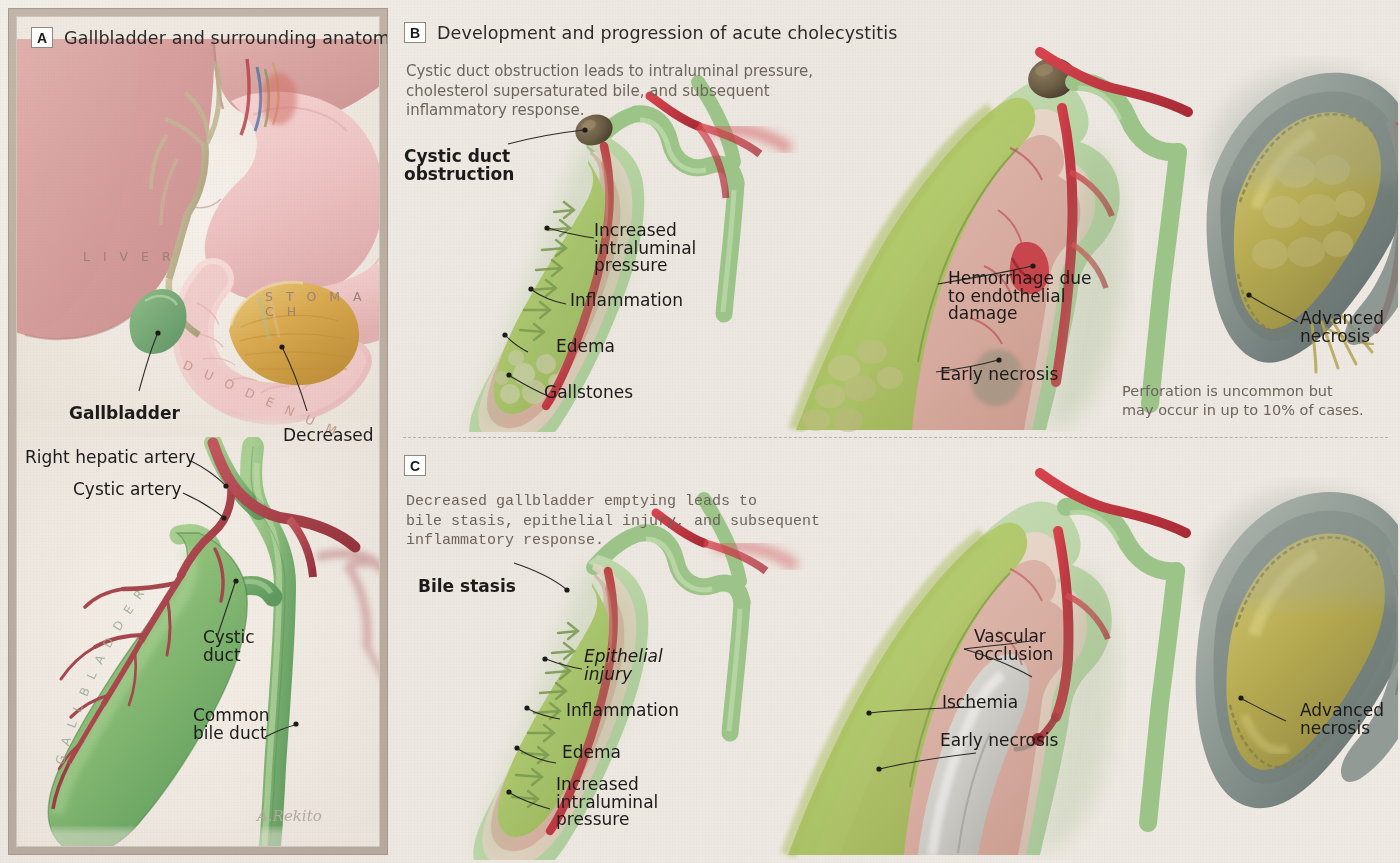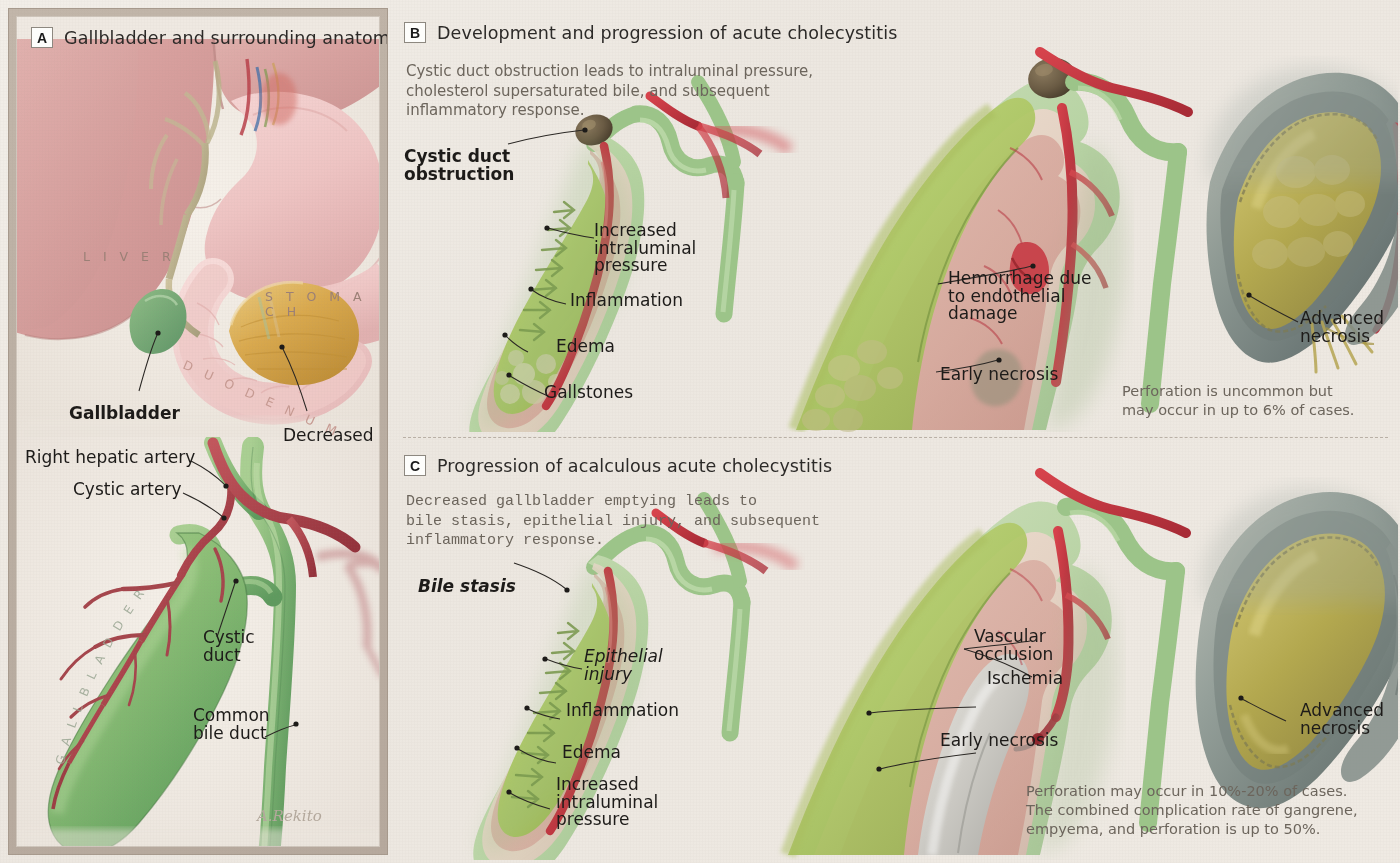--- a/index.html
+++ b/index.html
@@ -596,27 +596,26 @@
   <span class="lbl" style="left:570px;top:292px;">Inflammation</span>
   <span class="lbl" style="left:556px;top:338px;">Edema</span>
   <span class="lbl" style="left:524px;top:384px;margin-left:20px;">Gallstones</span>
   <span class="lbl" style="left:948px;top:270px;">Hemorrhage due
 to endothelial
 damage</span>
   <span class="lbl" style="left:940px;top:366px;">Early necrosis</span>
   <span class="lbl" style="left:1300px;top:310px;">Advanced
 necrosis</span>
   <div class="note" style="left:1122px;top:382px;white-space:pre-line;">Perforation is uncommon but
-may occur in up to 6% of cases.</div>
+may occur in up to 10% of cases.</div>
 
   <div class="divider"></div>
 
   <div class="phead" style="left:404px;top:455px;">
     <span class="badge">C</span>
-    <span class="ttl">Progression of acalculous acute cholecystitis</span>
   </div>
   <div class="intro" style="left:406px;top:492px;white-space:pre-line;font-family:Liberation Mono, monospace;">Decreased gallbladder emptying leads to
 bile stasis, epithelial injury, and subsequent
 inflammatory response.</div>
 
   <svg width="1000" height="405" viewBox="0 0 1000 405" style="position:absolute;left:398px;top:455px;z-index:20;">
     <defs>
       <linearGradient id="cWallOuter" x1="0" y1="0" x2="1" y2="1">
         <stop offset="0%" stop-color="#d3e2c0"></stop>
           <stop offset="50%" stop-color="#b9d4a5"></stop>
@@ -781,32 +780,29 @@
     <path class="leader" d="M566 194 C600 190 620 188 632 186"></path>
     <path class="leader" d="M566 194 C600 204 620 214 634 222"></path>
     <path class="leader" d="M578 252 C512 254 488 256 472 258"></path>
     <circle class="dotp" cx="471" cy="258" r="2.6"></circle>
     <path class="leader" d="M578 298 C528 304 498 310 482 314"></path>
     <circle class="dotp" cx="481" cy="314" r="2.6"></circle>
     <path class="leader" d="M888 266 C866 256 852 248 844 244"></path>
     <circle class="dotp" cx="843" cy="243" r="2.6"></circle>
   </svg>
 
-  <span class="lbl bold" style="left:418px;top:578px;font-style:italic;">Bile stasis</span>
+  <span class="lbl bold" style="left:418px;top:578px;">Bile stasis</span>
   <span class="lbl" style="left:584px;top:648px;font-style:italic;">Epithelial
 injury</span>
   <span class="lbl" style="left:566px;top:702px;">Inflammation</span>
   <span class="lbl" style="left:562px;top:744px;">Edema</span>
   <span class="lbl" style="left:556px;top:776px;">Increased
 intraluminal
 pressure</span>
   <span class="lbl" style="left:974px;top:628px;">Vascular
 occlusion</span>
-  <span class="lbl" style="left:942px;top:670px;margin-left:45px;">Ischemia</span>
+  <span class="lbl" style="left:942px;top:694px;">Ischemia</span>
   <span class="lbl" style="left:940px;top:732px;">Early necrosis</span>
   <span class="lbl" style="left:1300px;top:702px;">Advanced
 necrosis</span>
-  <div class="note" style="left:1026px;top:782px;white-space:pre-line;">Perforation may occur in 10%-20% of cases.
-The combined complication rate of gangrene,
-empyema, and perforation is up to 50%.</div>
 
   <div class="texture"></div>
 </div>
 
 </body></html>

